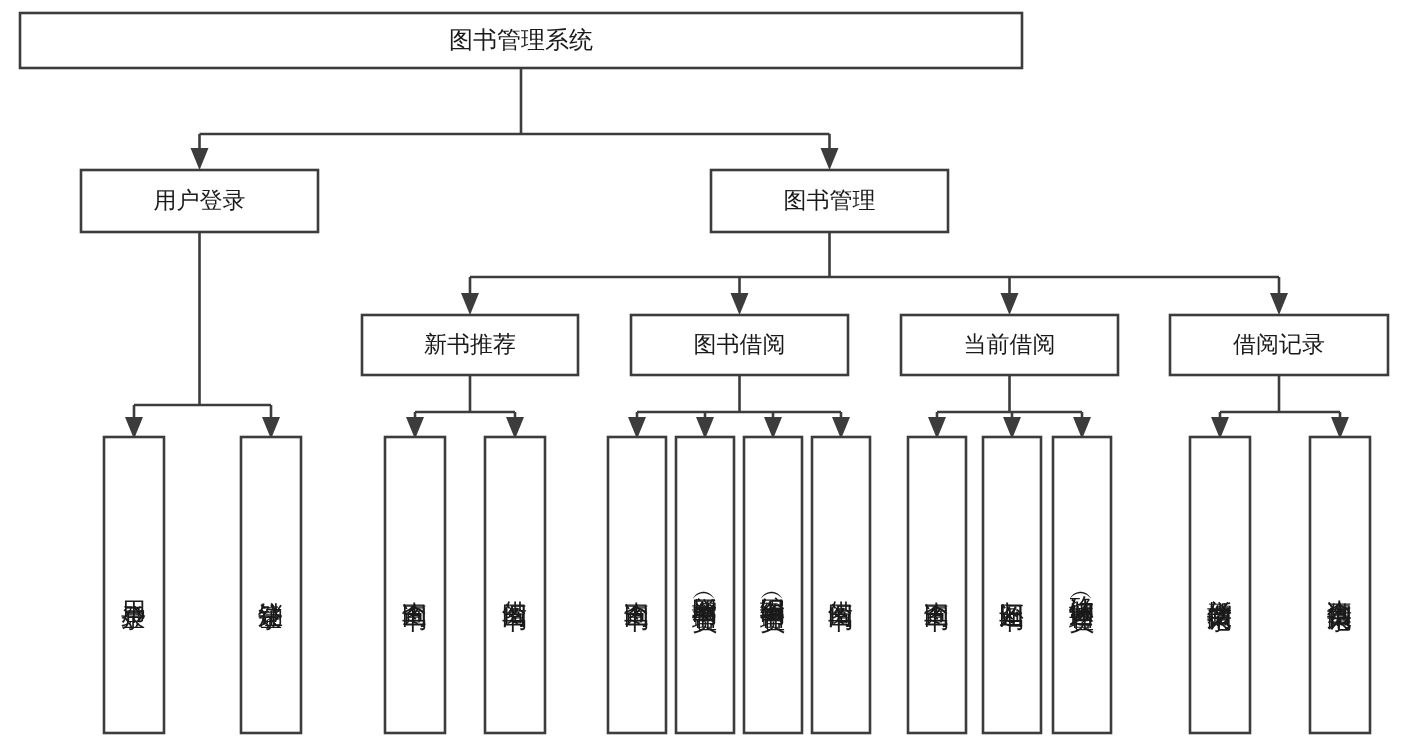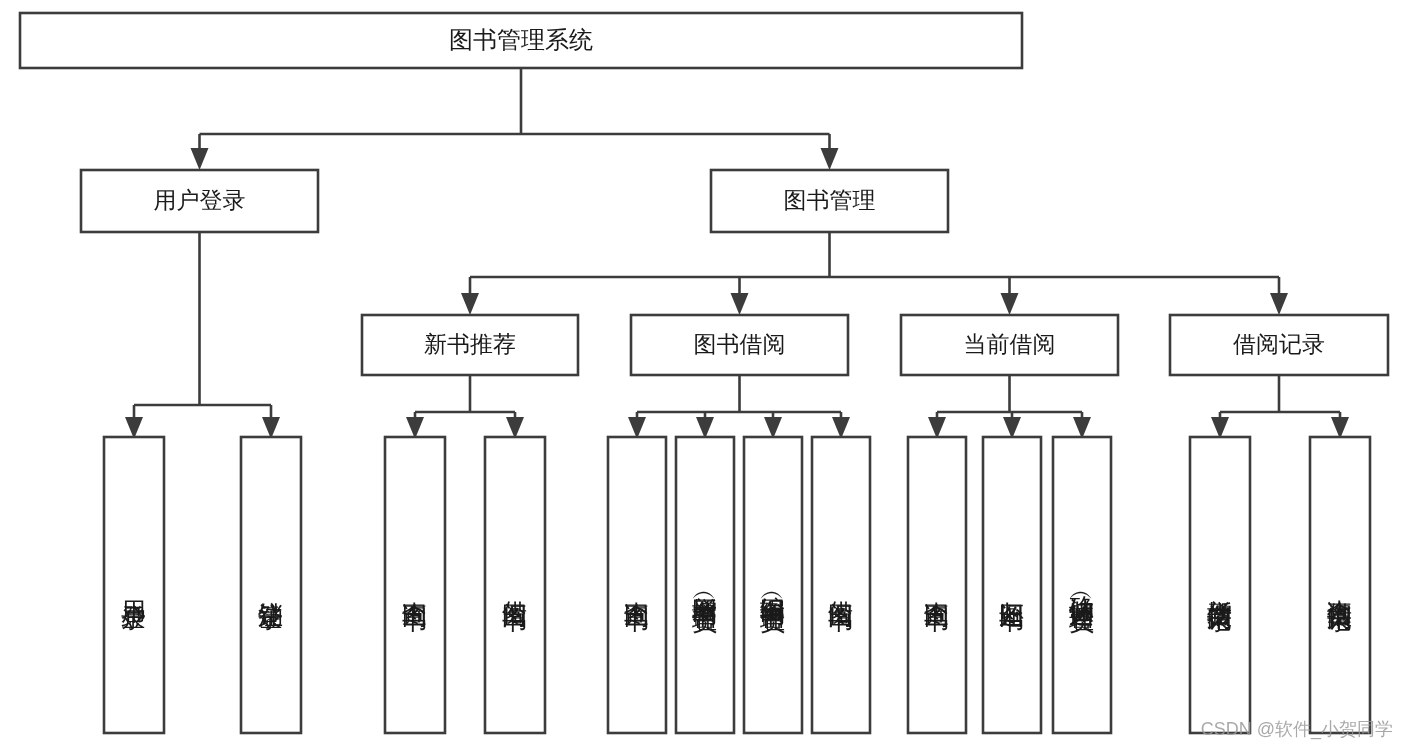--- a/index.html
+++ b/index.html
@@ -184,15 +184,14 @@
       <div class="vlabel" style="left: 676px; top: 437px; width: 58px; height: 296px;">新增图书（管理员）</div>
       <div class="vlabel" style="left: 744px; top: 437px; width: 58px; height: 296px;">编辑图书（管理员）</div>
       <div class="vlabel" style="left: 812px; top: 437px; width: 58px; height: 296px;">借阅图书</div>
       <div class="vlabel" style="left: 908px; top: 437px; width: 58px; height: 296px;">查询图书</div>
       <div class="vlabel" style="left: 983px; top: 437px; width: 58px; height: 296px;">归还图书</div>
       <div class="vlabel" style="left: 1053px; top: 437px; width: 58px; height: 296px;">确认归还（管理员）</div>
       <div class="vlabel" style="left: 1190px; top: 437px; width: 60px; height: 296px;">新增借阅记录</div>
       <div class="vlabel" style="left: 1310px; top: 437px; width: 60px; height: 296px;">查询借阅记录</div>
     </div>
 
-  <div class="watermark">CSDN @软件_小贺同学</div>
 
 </div>
 
 </body></html>

